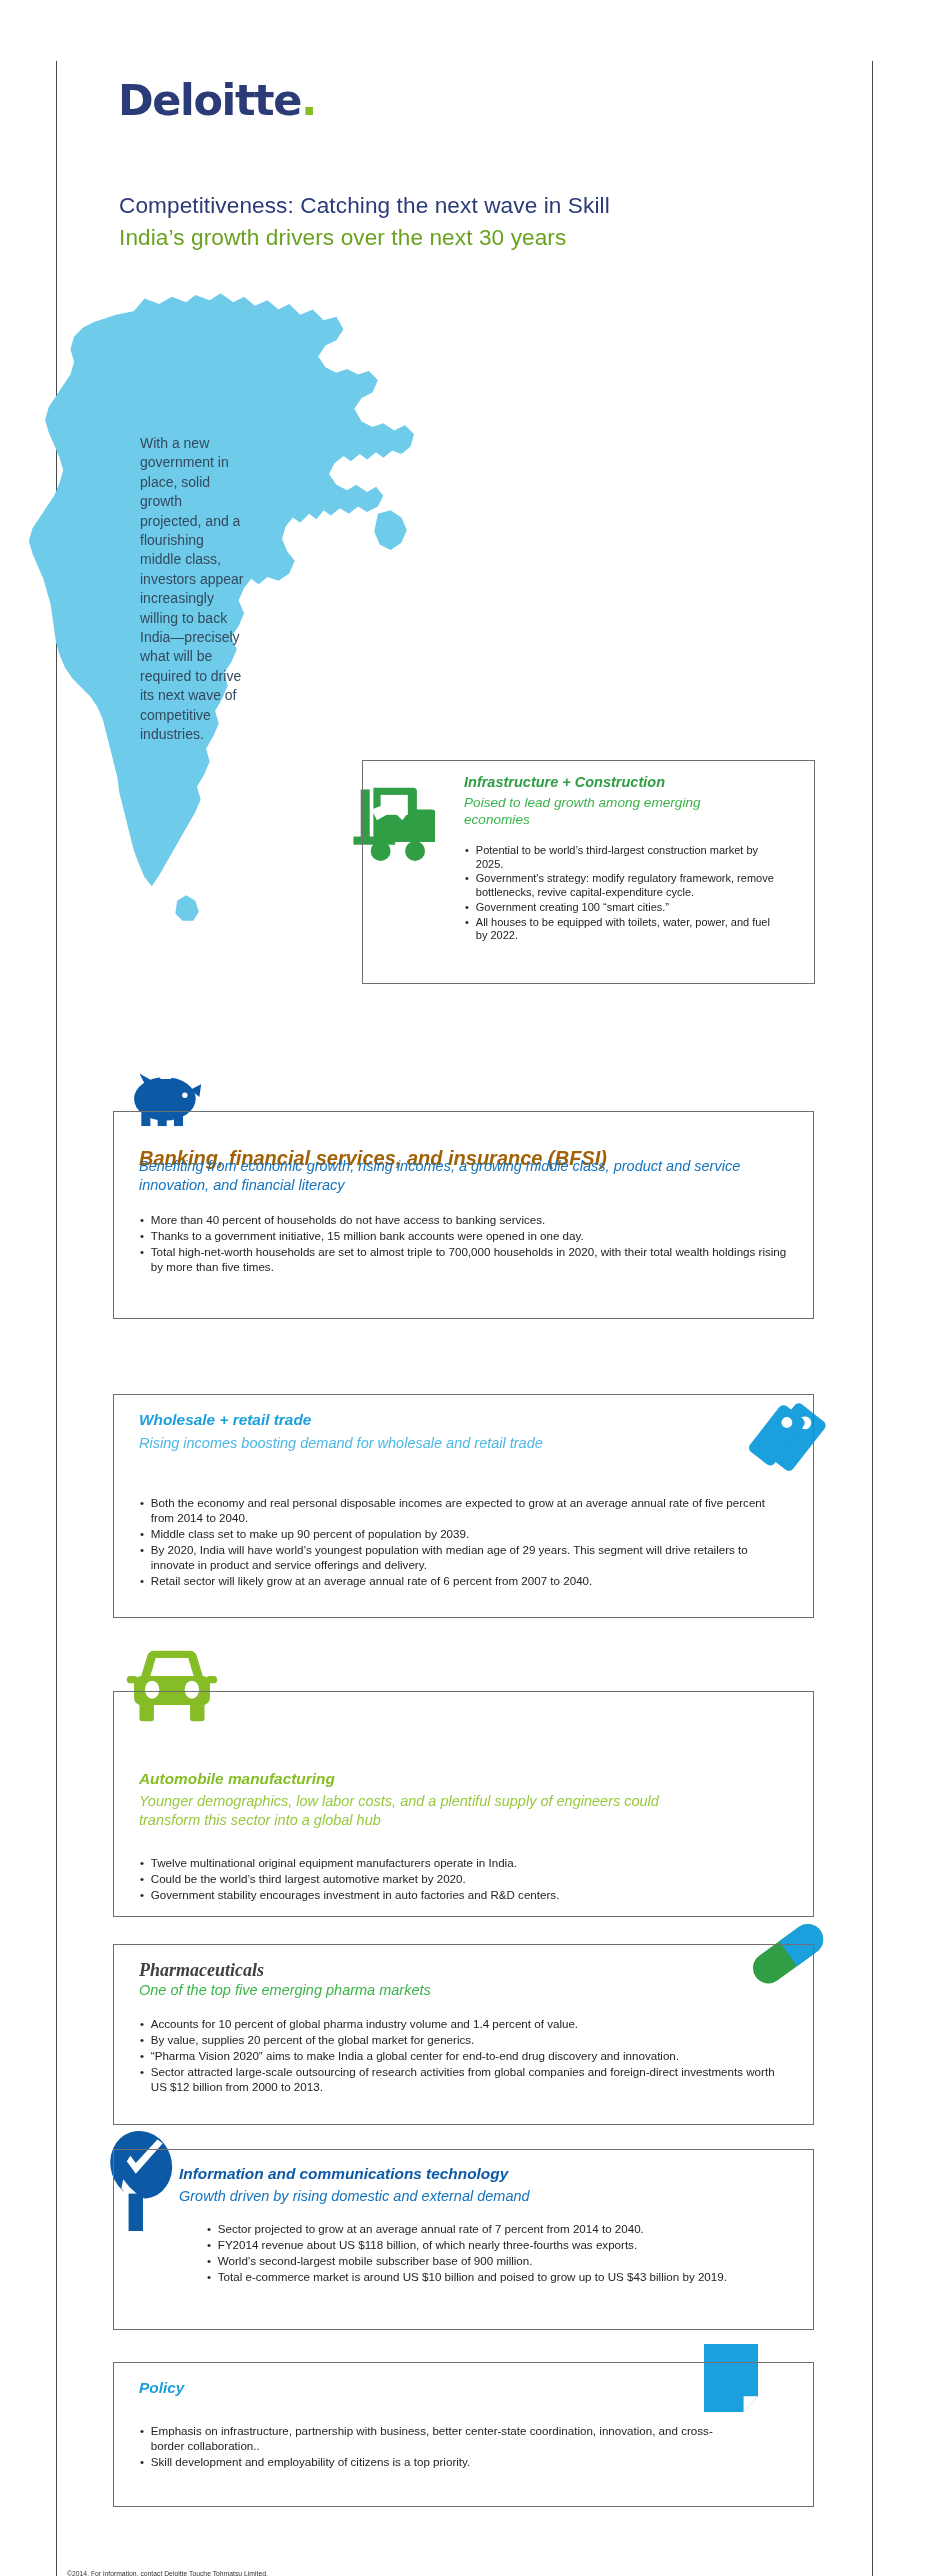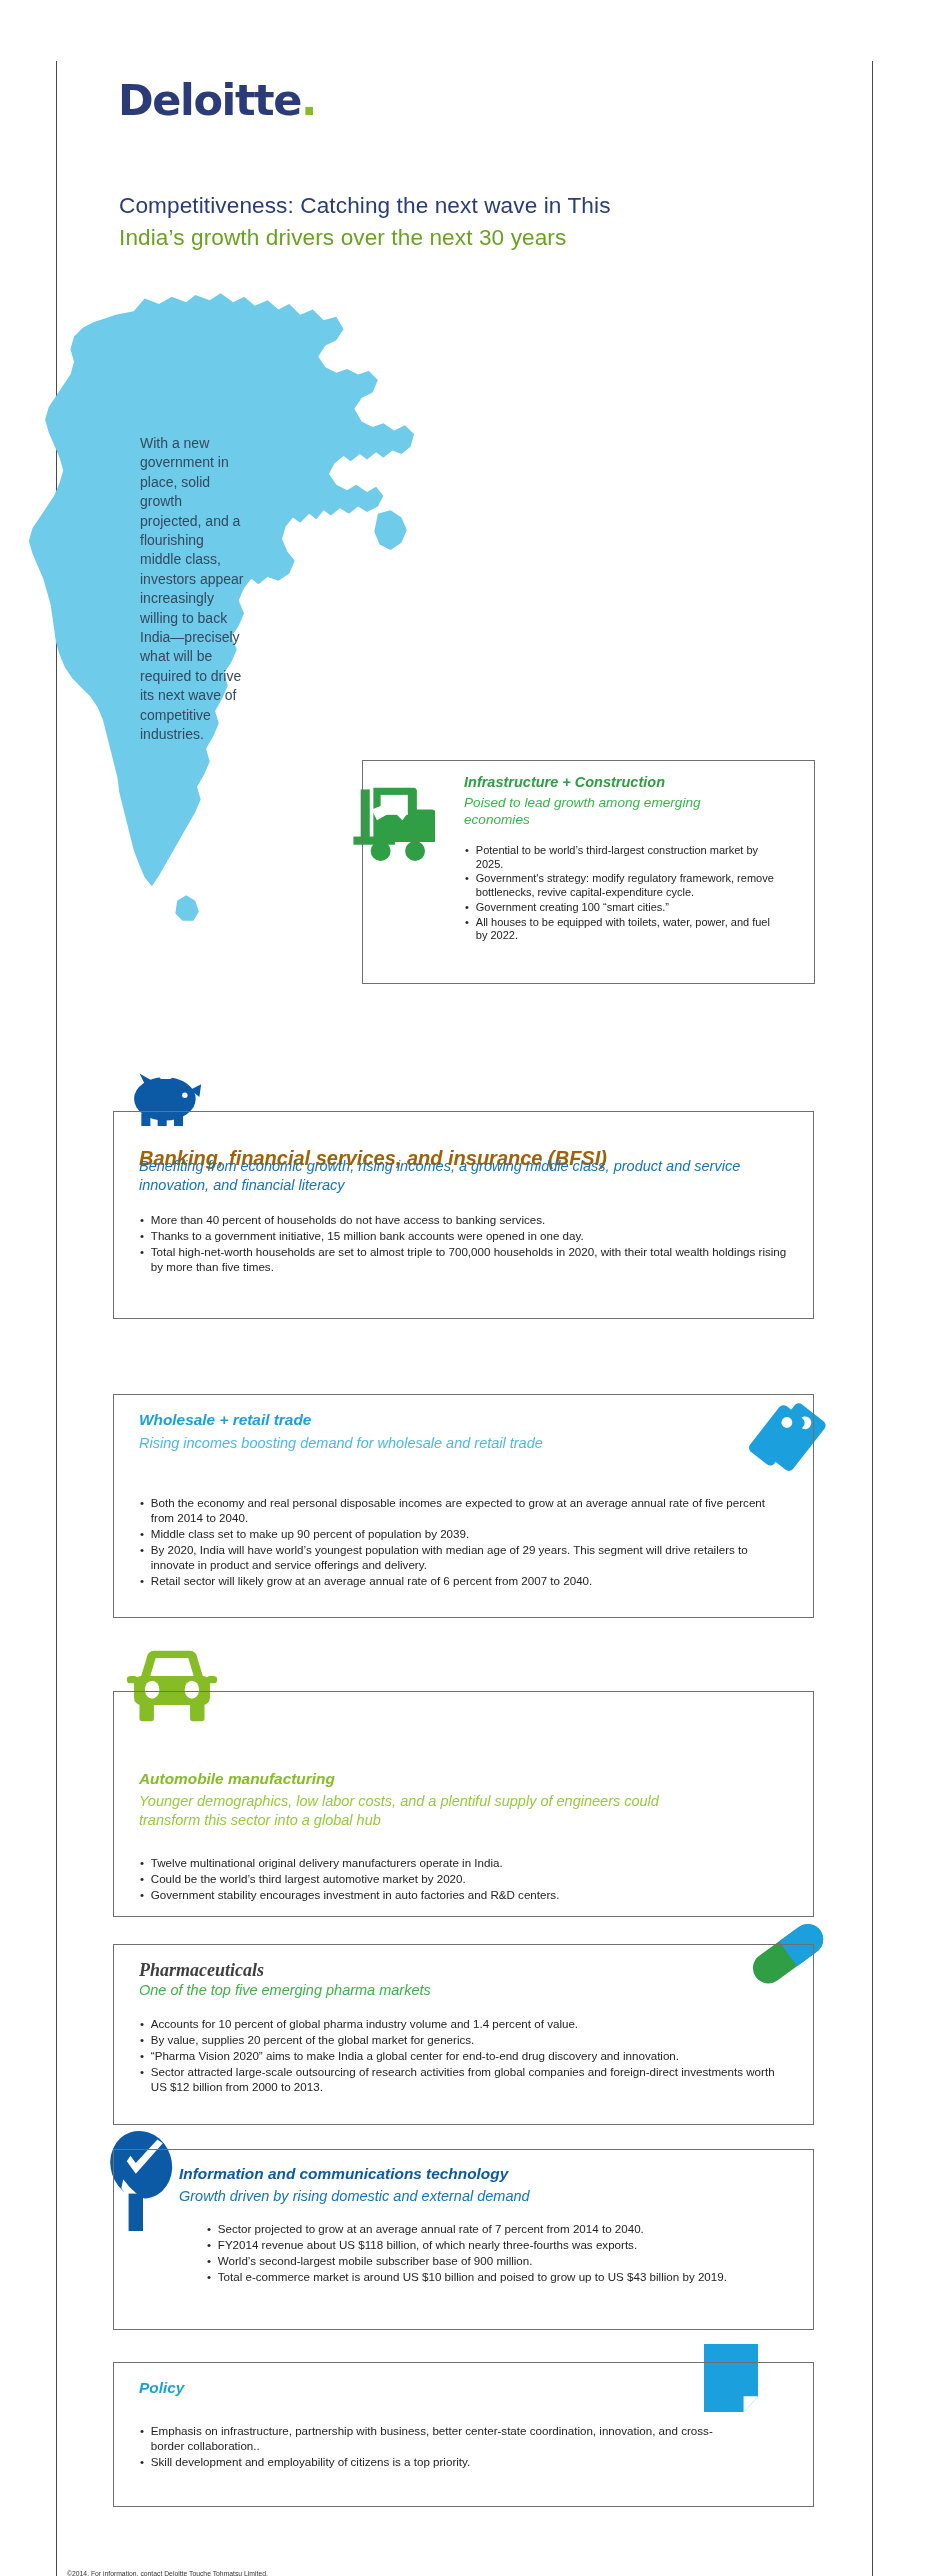--- a/index.html
+++ b/index.html
@@ -292,21 +292,21 @@
 </head>
 <body>
 
 <div class="page">
 
   <div class="frame-left"></div>
   <div class="frame-right"></div>
 
   <div class="logo"><span>Deloitte</span><span class="dot">.</span></div>
 
-  <div class="title-main">Competitiveness: Catching the next wave in This</div>
+  <div class="title-main">Competitiveness: Catching the next wave in Skill</div>
   <div class="title-sub">India’s growth drivers over the next 30 years</div>
 
   <div class="map-wrap">
     <svg viewBox="0 0 470 700" xmlns="http://www.w3.org/2000/svg" aria-hidden="true">
       <path fill="#6ecbe9" d="
         M128,24 L140,10 L156,16 L170,8 L186,14 L196,6 L212,12 L224,4
         L238,14 L250,8 L262,18 L276,12 L288,22 L300,16 L312,28 L326,22
         L338,34 L352,30 L360,44 L352,56 L340,62 L332,74 L340,86 L352,92
         L364,88 L376,94 L388,90 L398,100 L392,114 L380,120 L372,132
         L380,146 L392,152 L404,148 L416,156 L428,150 L438,160 L434,174
@@ -416,21 +416,21 @@
       <ellipse cx="74" cy="45" rx="8" ry="10" fill="#ffffff"></ellipse>
       <rect x="16" y="58" width="16" height="22" rx="3" fill="#86bc25"></rect>
       <rect x="72" y="58" width="16" height="22" rx="3" fill="#86bc25"></rect>
     </svg>
   </div>
 
   <div class="sec" id="sec-auto">
     <div class="sec-head" id="auto-head">Automobile manufacturing</div>
     <div class="sec-sub" id="auto-sub">Younger demographics, low labor costs, and a plentiful supply of engineers could transform this sector into a global hub</div>
     <ul class="bullets" id="auto-bul">
-      <li>Twelve multinational original delivery manufacturers operate in India.</li>
+      <li>Twelve multinational original equipment manufacturers operate in India.</li>
       <li>Could be the world’s third largest automotive market by 2020.</li>
       <li>Government stability encourages investment in auto factories and R&amp;D centers.</li>
     </ul>
   </div>
 
   <div class="icon-pill">
     <svg viewBox="0 0 104 78" xmlns="http://www.w3.org/2000/svg">
       <g transform="rotate(-36 52 39)">
         <rect x="8" y="24" width="88" height="34" rx="17" fill="#2f9e44"></rect>
         <path d="M52 24 h27 a17 17 0 0 1 0 34 h-27 z" fill="#1ba0dd"></path>

